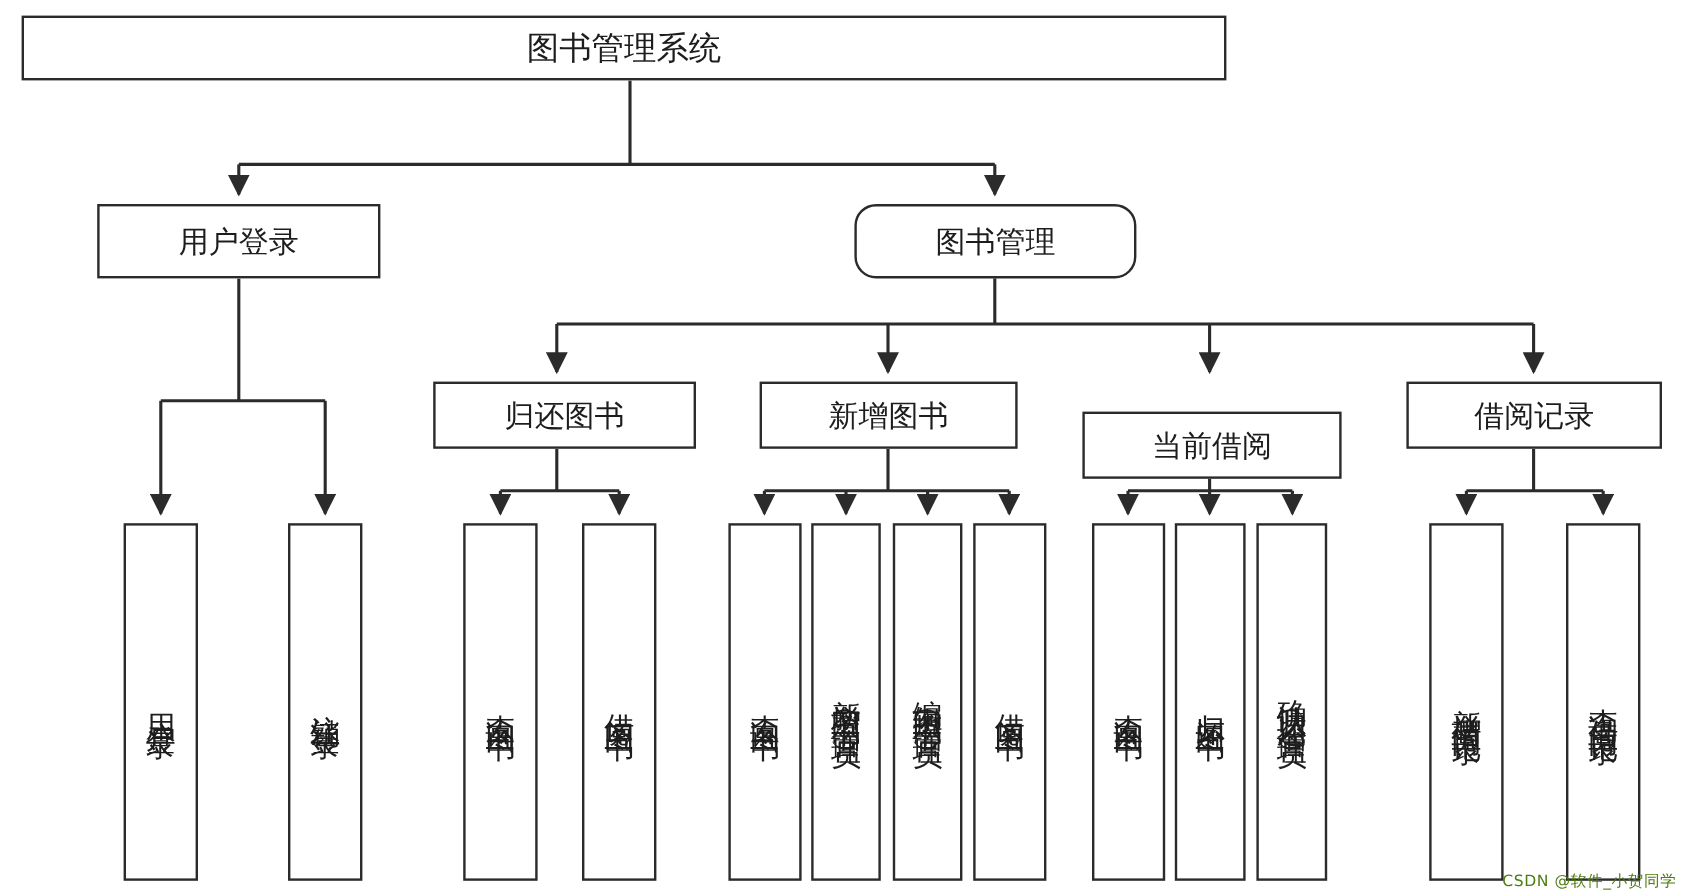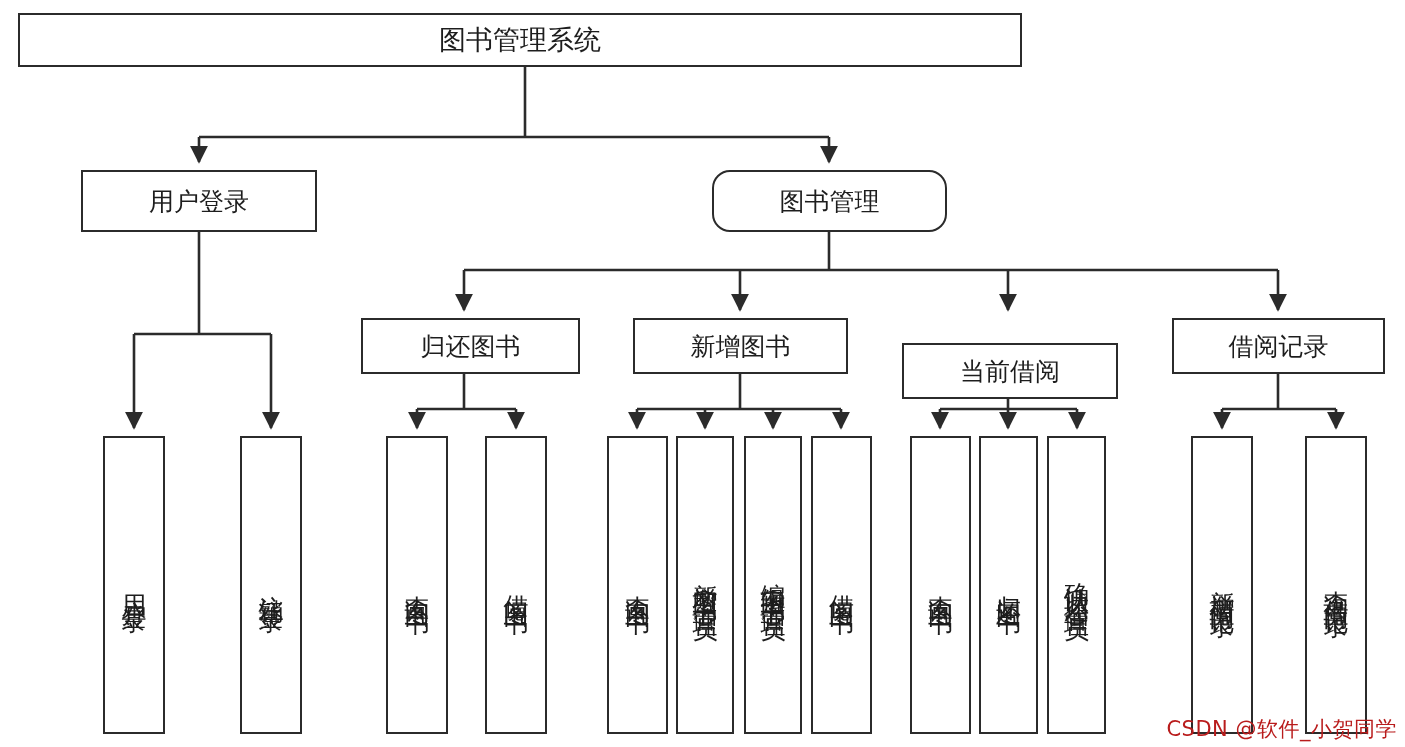--- a/index.html
+++ b/index.html
@@ -56,22 +56,22 @@
   .leaf-text {
     writing-mode: vertical-rl;
     text-orientation: upright;
     letter-spacing: 5px;
     white-space: nowrap;
   }
   .watermark {
     position: absolute;
     right: 8px;
     bottom: 4px;
-    font-size: 21px;
-    color: #b91c1c;
+    font-size: 13px;
+    color: #4d7c0f;
     white-space: nowrap;
     letter-spacing: 0.5px;
   }
 </style>
 </head>
 <body>
 
 <div id="canvas">
 
   <svg class="wires" viewBox="0 0 1405 747" xmlns="http://www.w3.org/2000/svg">

